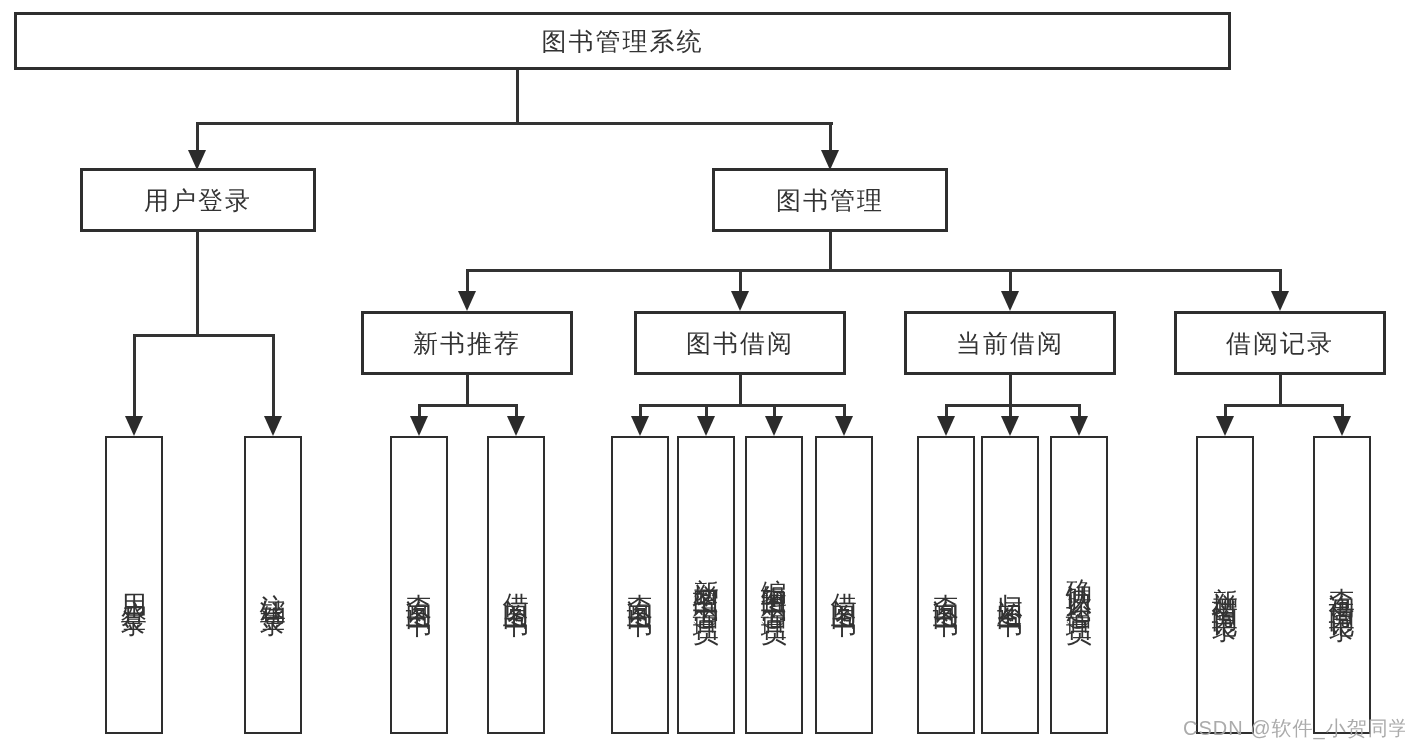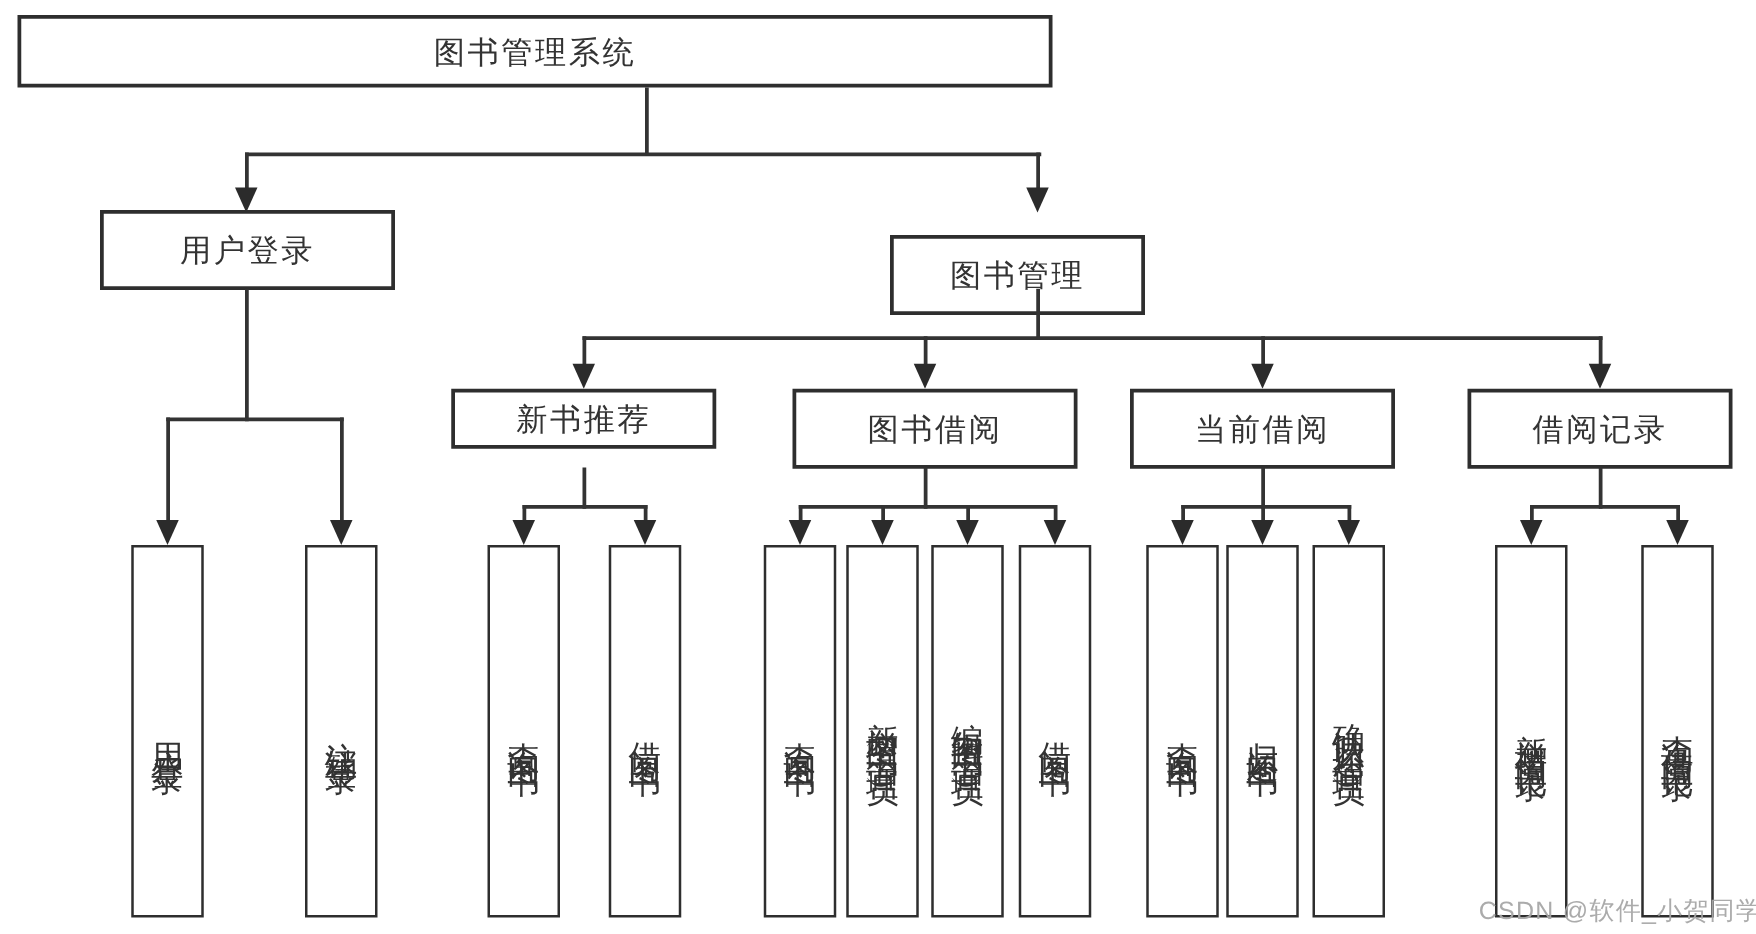--- a/index.html
+++ b/index.html
@@ -55,35 +55,35 @@
     color:rgba(166,166,166,0.95);
     white-space:nowrap;
     z-index:5;
   }
 </style>
 </head>
 <body>
 
 <div class="stage">
 
-  <div class="box" style="left:14px;top:12px;width:828px;height:58px;">
+  <div class="box" style="left:14px;top:12px;width:1217px;height:58px;">
     <span class="hlabel">图书管理系统</span>
   </div>
 
   <div class="line" style="left:516px;top:70px;width:3px;height:54px;"></div>
   <div class="line" style="left:196px;top:122px;width:637px;height:3px;"></div>
   <div class="line" style="left:196px;top:122px;width:3px;height:32px;"></div>
   <div class="arrow" style="left:188px;top:150px;"></div>
   <div class="line" style="left:829px;top:122px;width:3px;height:32px;"></div>
   <div class="arrow" style="left:821px;top:150px;"></div>
 
   <div class="box" style="left:80px;top:168px;width:236px;height:64px;">
     <span class="hlabel">用户登录</span>
   </div>
-  <div class="box" style="left:712px;top:168px;width:204px;height:64px;margin-top:20px;">
+  <div class="box" style="left:712px;top:168px;width:236px;height:64px;">
     <span class="hlabel">图书管理</span>
   </div>
 
   <div class="line" style="left:196px;top:231px;width:3px;height:106px;"></div>
   <div class="line" style="left:133px;top:334px;width:142px;height:3px;"></div>
   <div class="line" style="left:133px;top:334px;width:3px;height:83px;"></div>
   <div class="arrow" style="left:125px;top:416px;"></div>
   <div class="line" style="left:272px;top:334px;width:3px;height:83px;"></div>
   <div class="arrow" style="left:264px;top:416px;"></div>
 
@@ -91,24 +91,24 @@
   <div class="line" style="left:466px;top:269px;width:816px;height:3px;"></div>
   <div class="line" style="left:466px;top:269px;width:3px;height:24px;"></div>
   <div class="arrow" style="left:458px;top:291px;"></div>
   <div class="line" style="left:739px;top:269px;width:3px;height:24px;"></div>
   <div class="arrow" style="left:731px;top:291px;"></div>
   <div class="line" style="left:1009px;top:269px;width:3px;height:24px;"></div>
   <div class="arrow" style="left:1001px;top:291px;"></div>
   <div class="line" style="left:1279px;top:269px;width:3px;height:24px;"></div>
   <div class="arrow" style="left:1271px;top:291px;"></div>
 
-  <div class="box" style="left:361px;top:311px;width:212px;height:48px;">
+  <div class="box" style="left:361px;top:311px;width:212px;height:64px;">
     <span class="hlabel">新书推荐</span>
   </div>
-  <div class="box" style="left:634px;top:311px;width:228px;height:64px;">
+  <div class="box" style="left:634px;top:311px;width:212px;height:64px;">
     <span class="hlabel">图书借阅</span>
   </div>
   <div class="box" style="left:1174px;top:311px;width:212px;height:64px;">
     <span class="hlabel">借阅记录</span>
   </div>
   <div class="box" style="left:904px;top:311px;width:212px;height:64px;">
     <span class="hlabel">当前借阅</span>
   </div>
 
   <div class="line" style="left:466px;top:374px;width:3px;height:33px;"></div>

